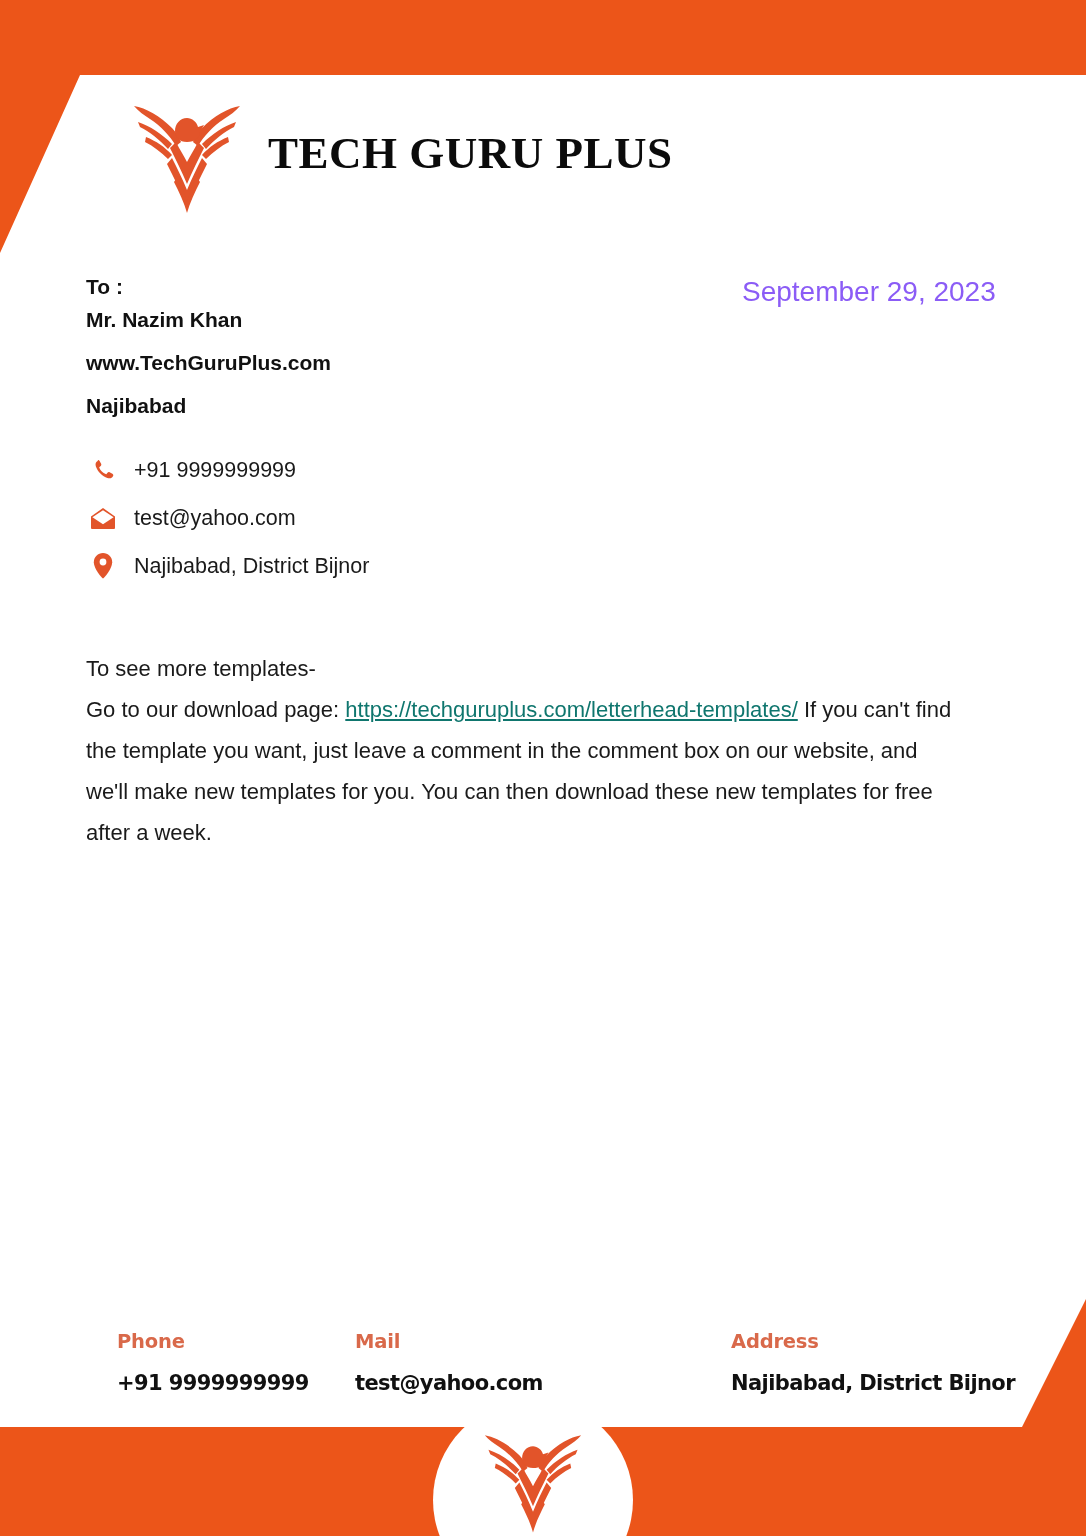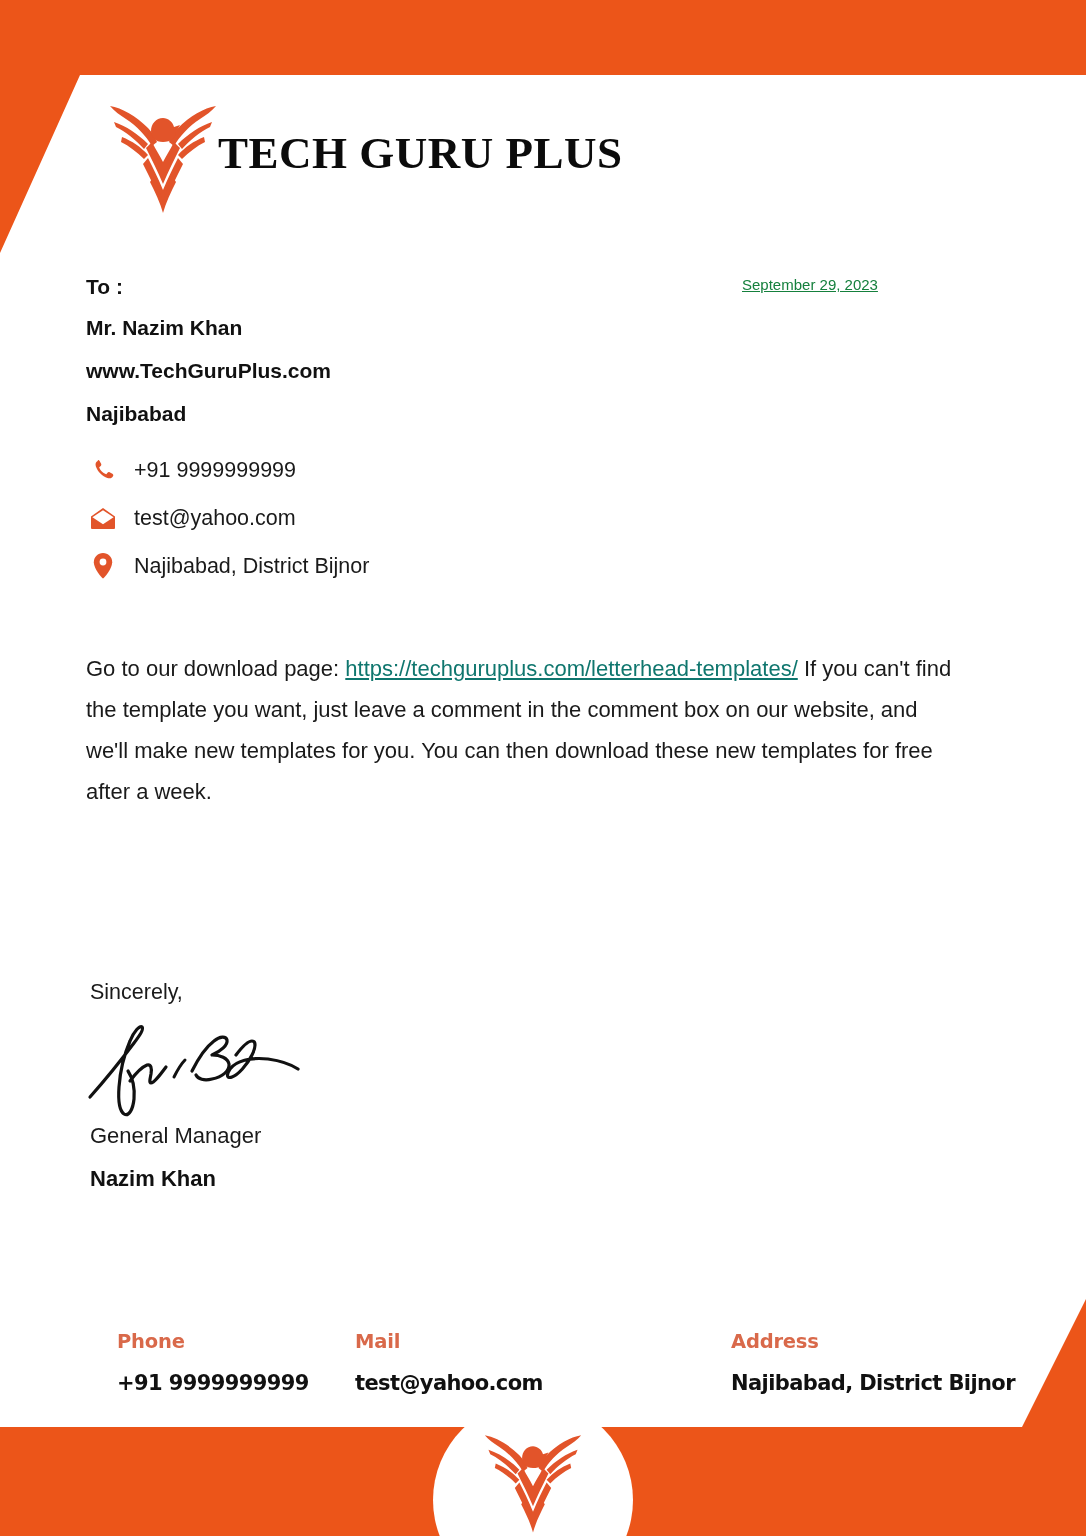--- a/index.html
+++ b/index.html
@@ -14,48 +14,48 @@
     width:1086px; height:1536px;
     background:#ffffff;
   }
 
   
   #deco { position:absolute; inset:0; width:1086px; height:1536px; z-index:0; }
 
   
   .header {
     position:absolute;
-    left:108px; top:92px;
-    display:flex; align-items:center; 
+    left:132px; top:92px;
+    display:flex; align-items:center; gap:26px;
     z-index:3;
   }
   .logo-mark { width:110px; height:122px; display:block; }
   .wordmark {
     font-family:"Liberation Serif", serif;
     font-weight:700;
     font-size:45px;
     letter-spacing:0.5px;
     color:#0b0b0b;
     white-space:nowrap;
   }
 
   
   .sheet { position:absolute; left:0; top:0; width:1086px; height:1536px; z-index:3; }
 
   .date {
     position:absolute; left:742px; top:276px;
-    font-size:15px; color:#15803d; white-space:nowrap;text-decoration:underline;
+    font-size:28px; color:#8b5cf6; white-space:nowrap;
   }
 
   .to-block { position:absolute; left:86px; top:276px; }
   .to-line {
     font-size:21px; font-weight:700; color:#111;
     line-height:1.0; margin-bottom:22px; white-space:nowrap;
   }
-  .to-line:first-child { margin-bottom:20px; }
+  .to-line:first-child { margin-bottom:12px; }
 
   .contact-rows { position:absolute; left:86px; top:450px; }
   .c-row {
     display:flex; align-items:center;
     height:40px; margin-bottom:8px;
   }
   .c-ico {
     width:34px; min-width:34px; height:30px;
     display:flex; align-items:center; justify-content:center;
     margin-right:14px;
@@ -206,42 +206,27 @@
             <path fill="#e2542a" d="M11 1C5.9 1 1.8 5.1 1.8 10.2c0 6.6 8.2 16.2 9.2 16.2s9.2-9.6 9.2-16.2C20.2 5.1 16.1 1 11 1z"></path>
             <circle cx="11" cy="10" r="3.4" fill="#ffffff"></circle>
           </svg>
         </span>
         <span class="c-txt">Najibabad, District Bijnor</span>
       </div>
 
     </div>
 
     <div class="para">
+      <span class="ln">To see more templates-</span>
       <span class="ln"><span>Go to our download page: </span><a class="link" href="#">https://techguruplus.com/letterhead-templates/</a><span> If you can't find</span></span>
       <span class="ln">the template you want, just leave a comment in the comment box on our website, and</span>
       <span class="ln">we'll make new templates for you. You can then download these new templates for free</span>
       <span class="ln">after a week.</span>
     </div>
 
-    <div class="signoff">
-      <div class="sincerely">Sincerely,</div>
-
-      <svg class="sig-svg" width="230" height="100" viewBox="0 0 230 100">
-        <g fill="none" stroke="#111" stroke-linecap="round" stroke-linejoin="round">
-          <path d="M4 78 C20 60 36 40 48 24 C54 16 58 10 56 8 C54 6 48 12 44 22 C38 36 34 54 33 68 C32 82 34 92 38 95 C43 98 47 90 48 80 C49 68 46 58 42 52" stroke-width="3.2"></path>
-          <path d="M44 62 C50 54 56 48 61 46 C65 45 66 49 65 55 C64 60 63 64 65 64 C68 64 74 56 80 48" stroke-width="3.2"></path>
-          <path d="M88 58 C92 50 96 44 99 41" stroke-width="3"></path>
-          <path d="M106 52 C112 40 120 28 128 22 C134 17 140 17 141 21 C142 26 135 32 126 36 C134 36 142 39 143 45 C144 52 136 58 126 60 C118 62 112 60 110 56" stroke-width="3.2"></path>
-          <path d="M150 36 C156 28 162 22 166 22 C170 22 170 28 166 36 C161 46 152 56 146 58 C141 60 140 56 144 50 C150 42 164 38 182 40 C196 42 206 46 212 50" stroke-width="3.2"></path>
-        </g>
-      </svg>
-
-      <div class="gm">General Manager</div>
-      <div class="signer">Nazim Khan</div>
-    </div>
 
   </div>
 
   <div class="footer">
     <div class="f-col phone">
       <div class="f-label">Phone</div>
       <div class="f-value">+91 9999999999</div>
     </div>
     <div class="f-col mail">
       <div class="f-label">Mail</div>

